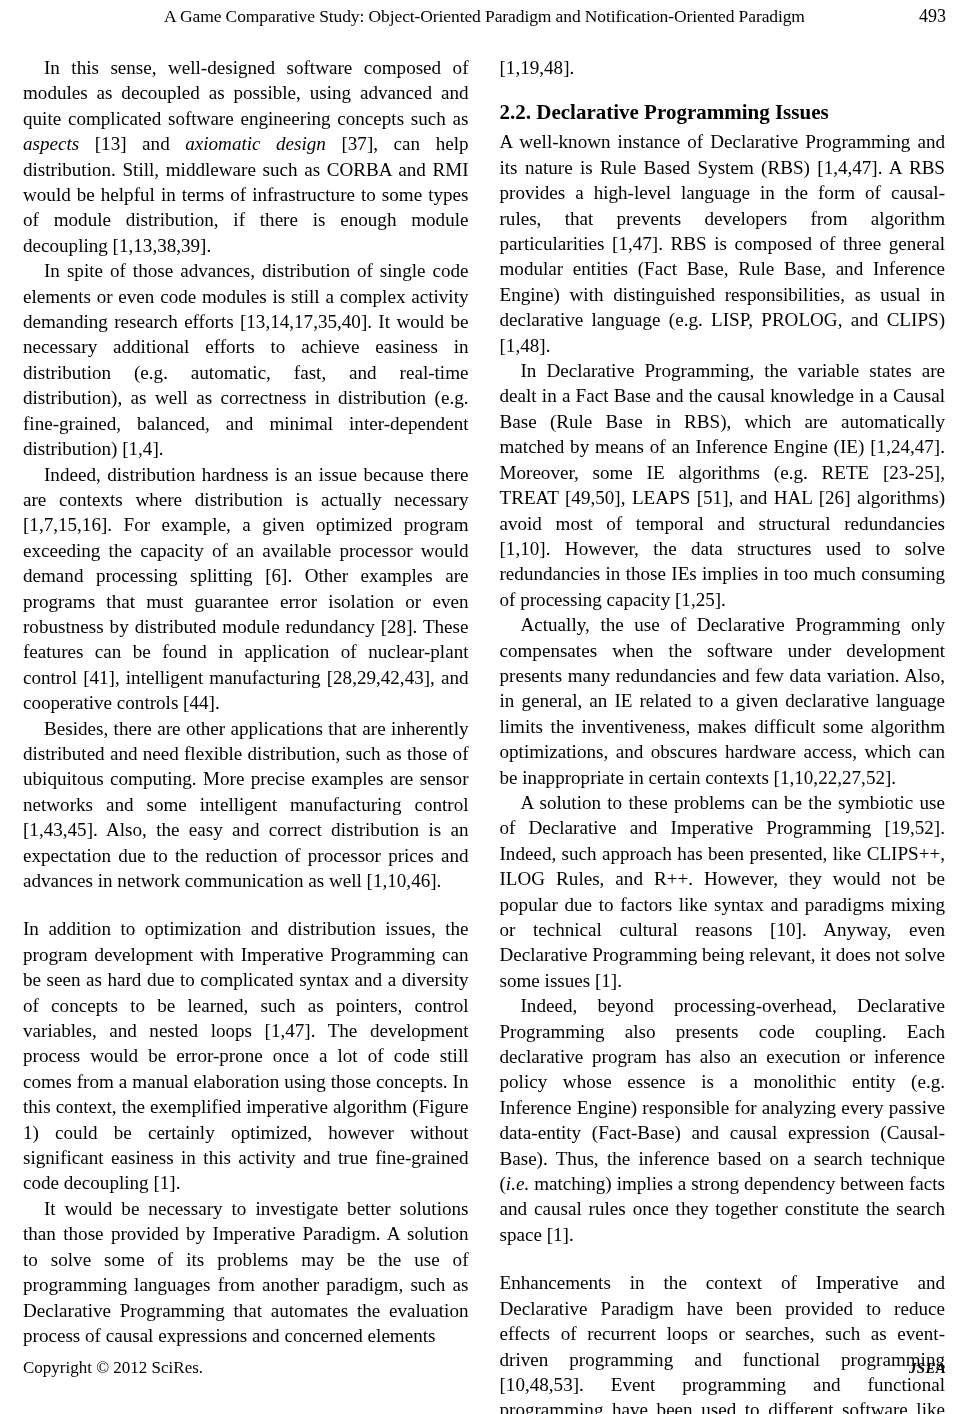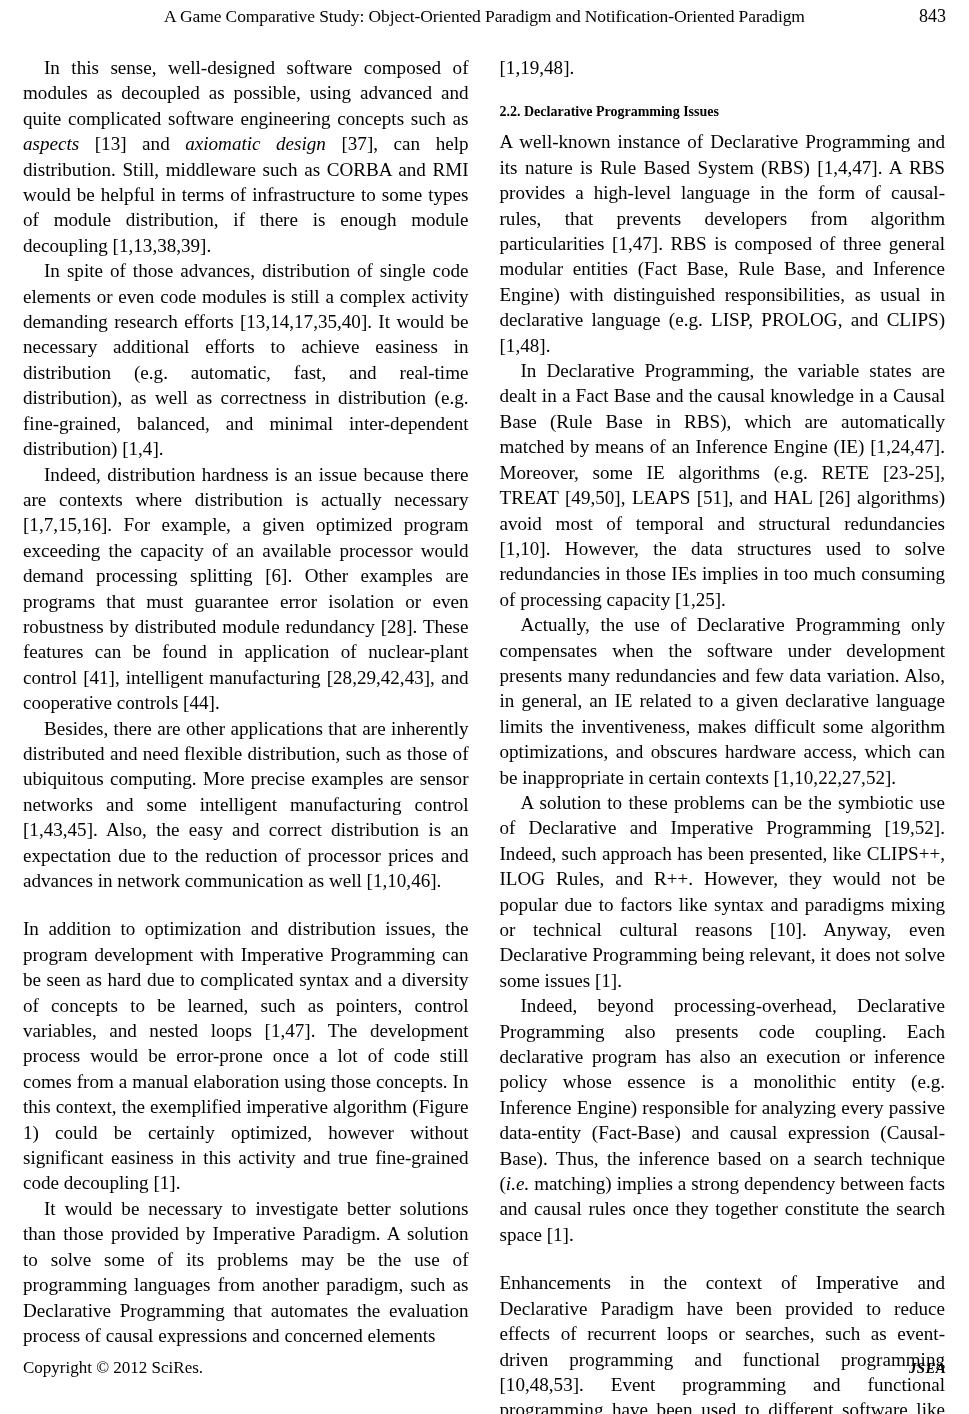--- a/index.html
+++ b/index.html
@@ -72,21 +72,21 @@
     hyphens: manual;
     -webkit-hyphens: manual;
   }
   p.body.indent {
     text-indent: 21px;
   }
   
 
   h3.section {
     margin: 0;
-    font-size: 14px;
+    font-size: 21px;
     line-height: 26px;
     font-weight: bold;
     text-align: left;
   }
 
   
   .sp-before-head { height: 19px; }
   .sp-after-head  { height: 4px; }
 
   
@@ -110,21 +110,21 @@
   i, em { font-style: italic; }
   b, strong { font-weight: normal; }
 </style>
 </head>
 <body>
 
 <div class="page">
 
   <div class="runhead">
     <span class="runhead-title">A Game Comparative Study: Object-Oriented Paradigm and Notification-Oriented Paradigm</span>
-    <span class="runhead-page">843</span>
+    <span class="runhead-page">493</span>
   </div>
 
   <div class="columns">
 
     <div class="col">
 
       <p class="body indent"><span>In this sense, well-designed software composed of modules as decoupled as possible, using advanced and quite complicated software engineering concepts such as </span><i>aspects</i><span> [13] and </span><i>axiomatic design</i><span> [37], can help distribution. Still, middleware such as CORBA and RMI would be helpful in terms of infrastructure to some types of module distribution, if there is enough module decoupling [1,13,38,39].</span></p>
 
       <p class="body indent">In spite of those advances, distribution of single code elements or even code modules is still a complex activity demanding research efforts [13,14,17,35,40]. It would be necessary additional efforts to achieve easiness in distribution (e.g. automatic, fast, and real-time distribution), as well as correctness in distribution (e.g. fine-grained, balanced, and minimal inter-dependent distribution) [1,4].</p>
 

